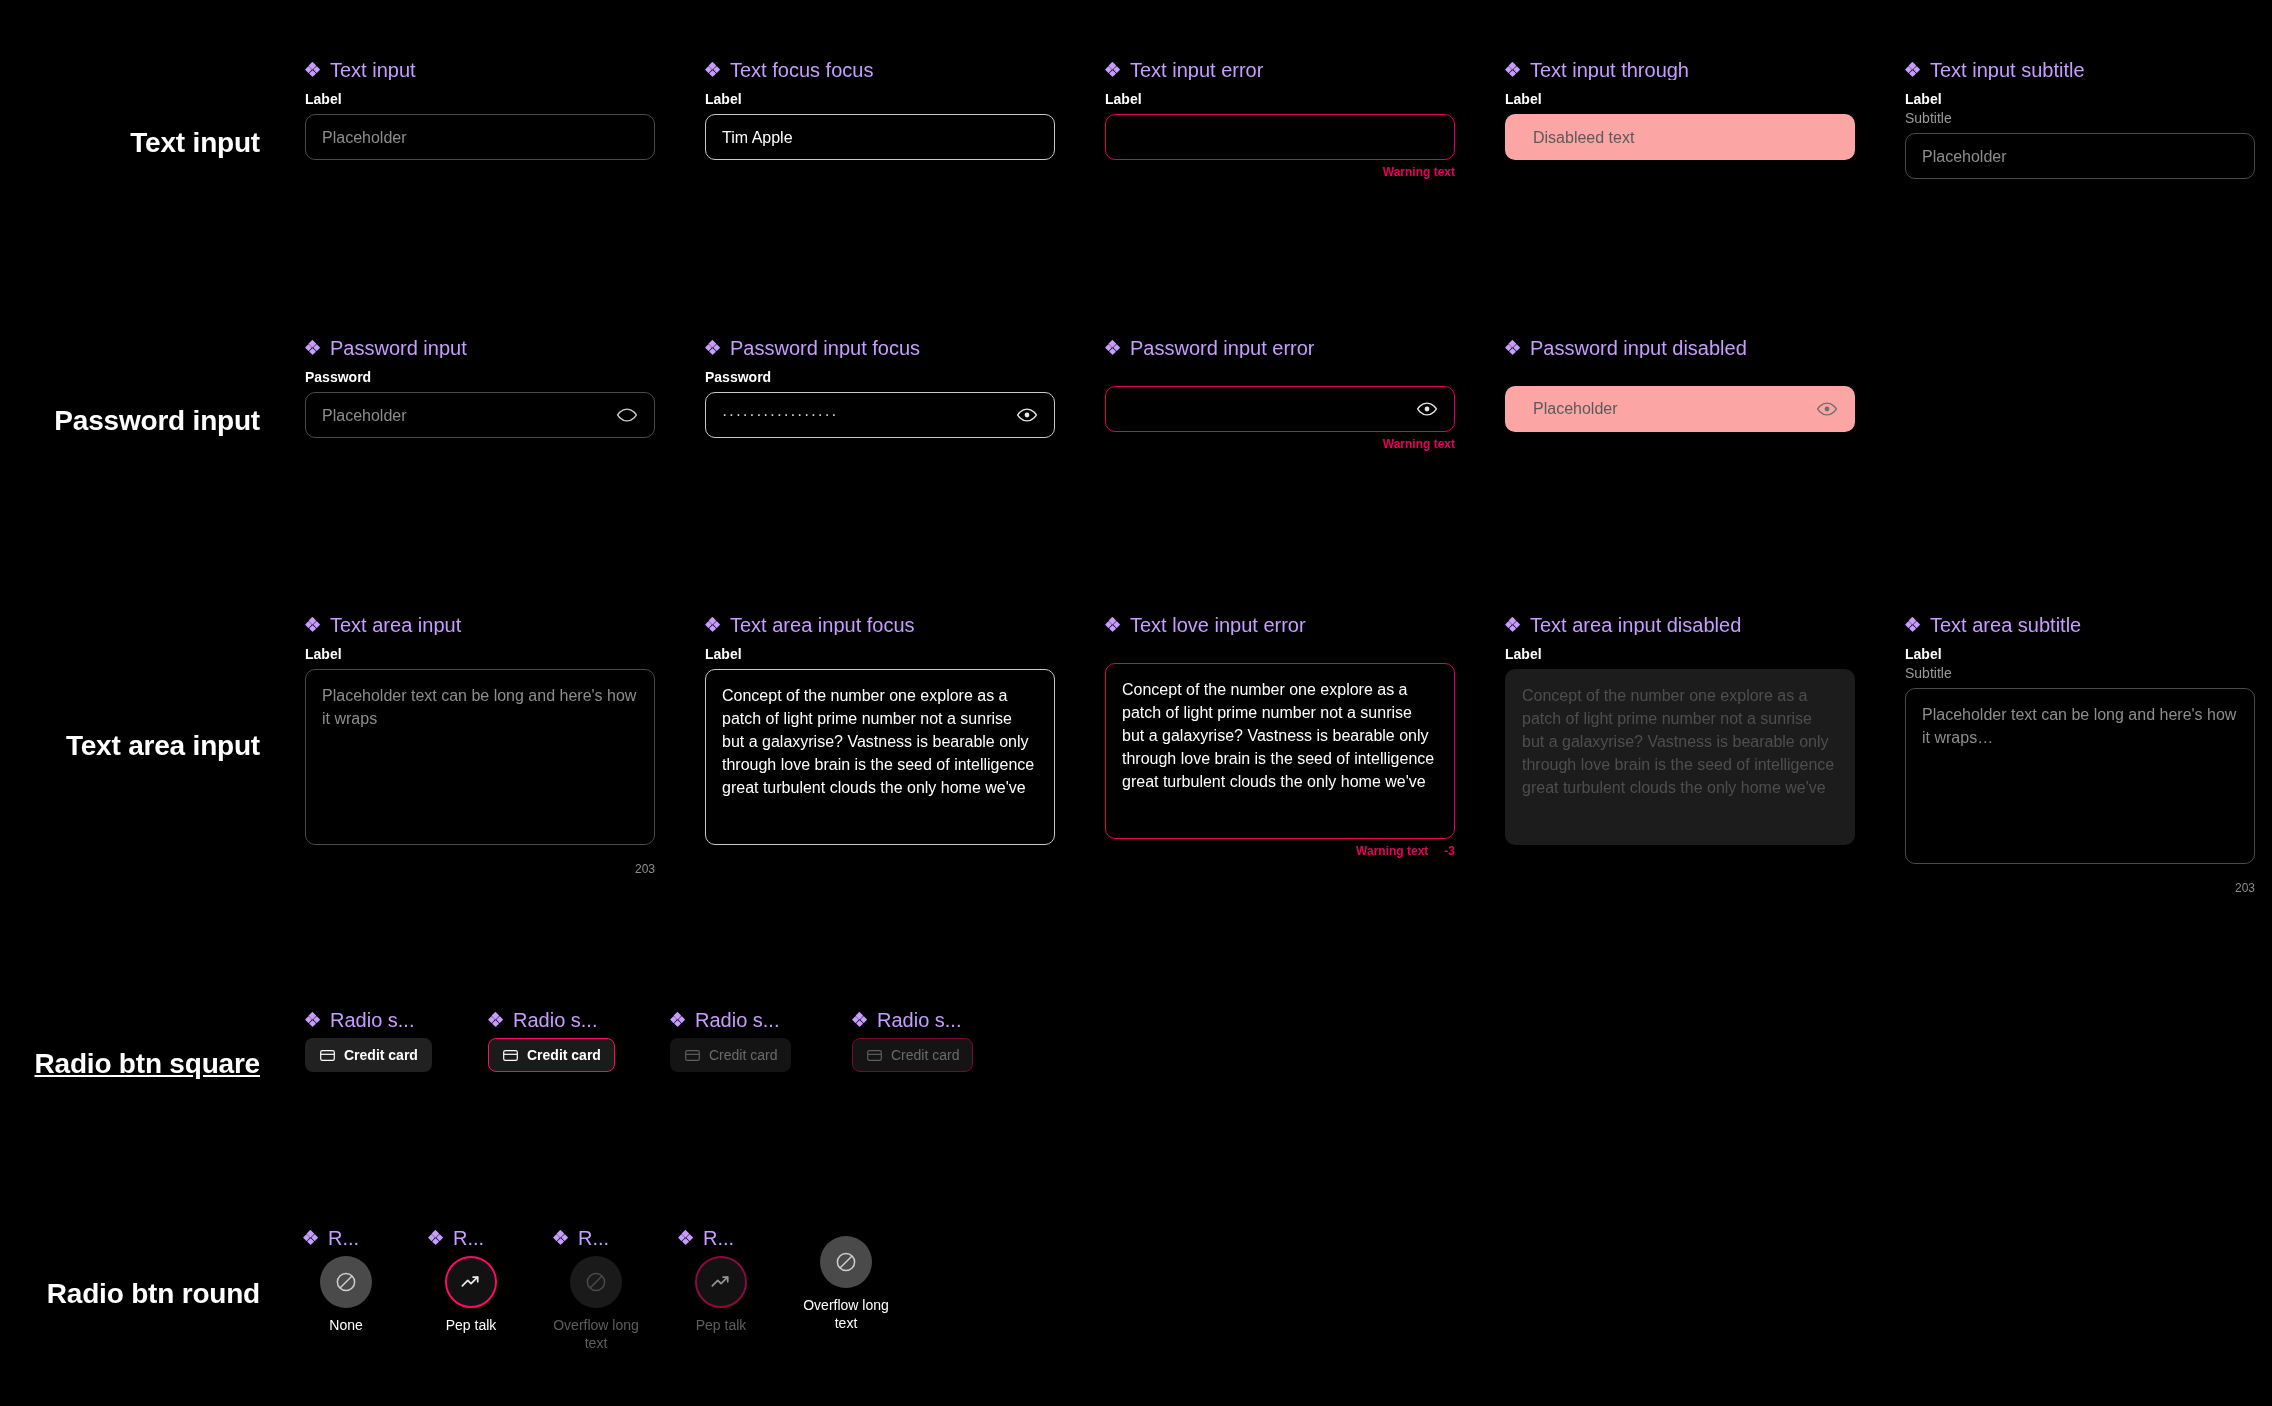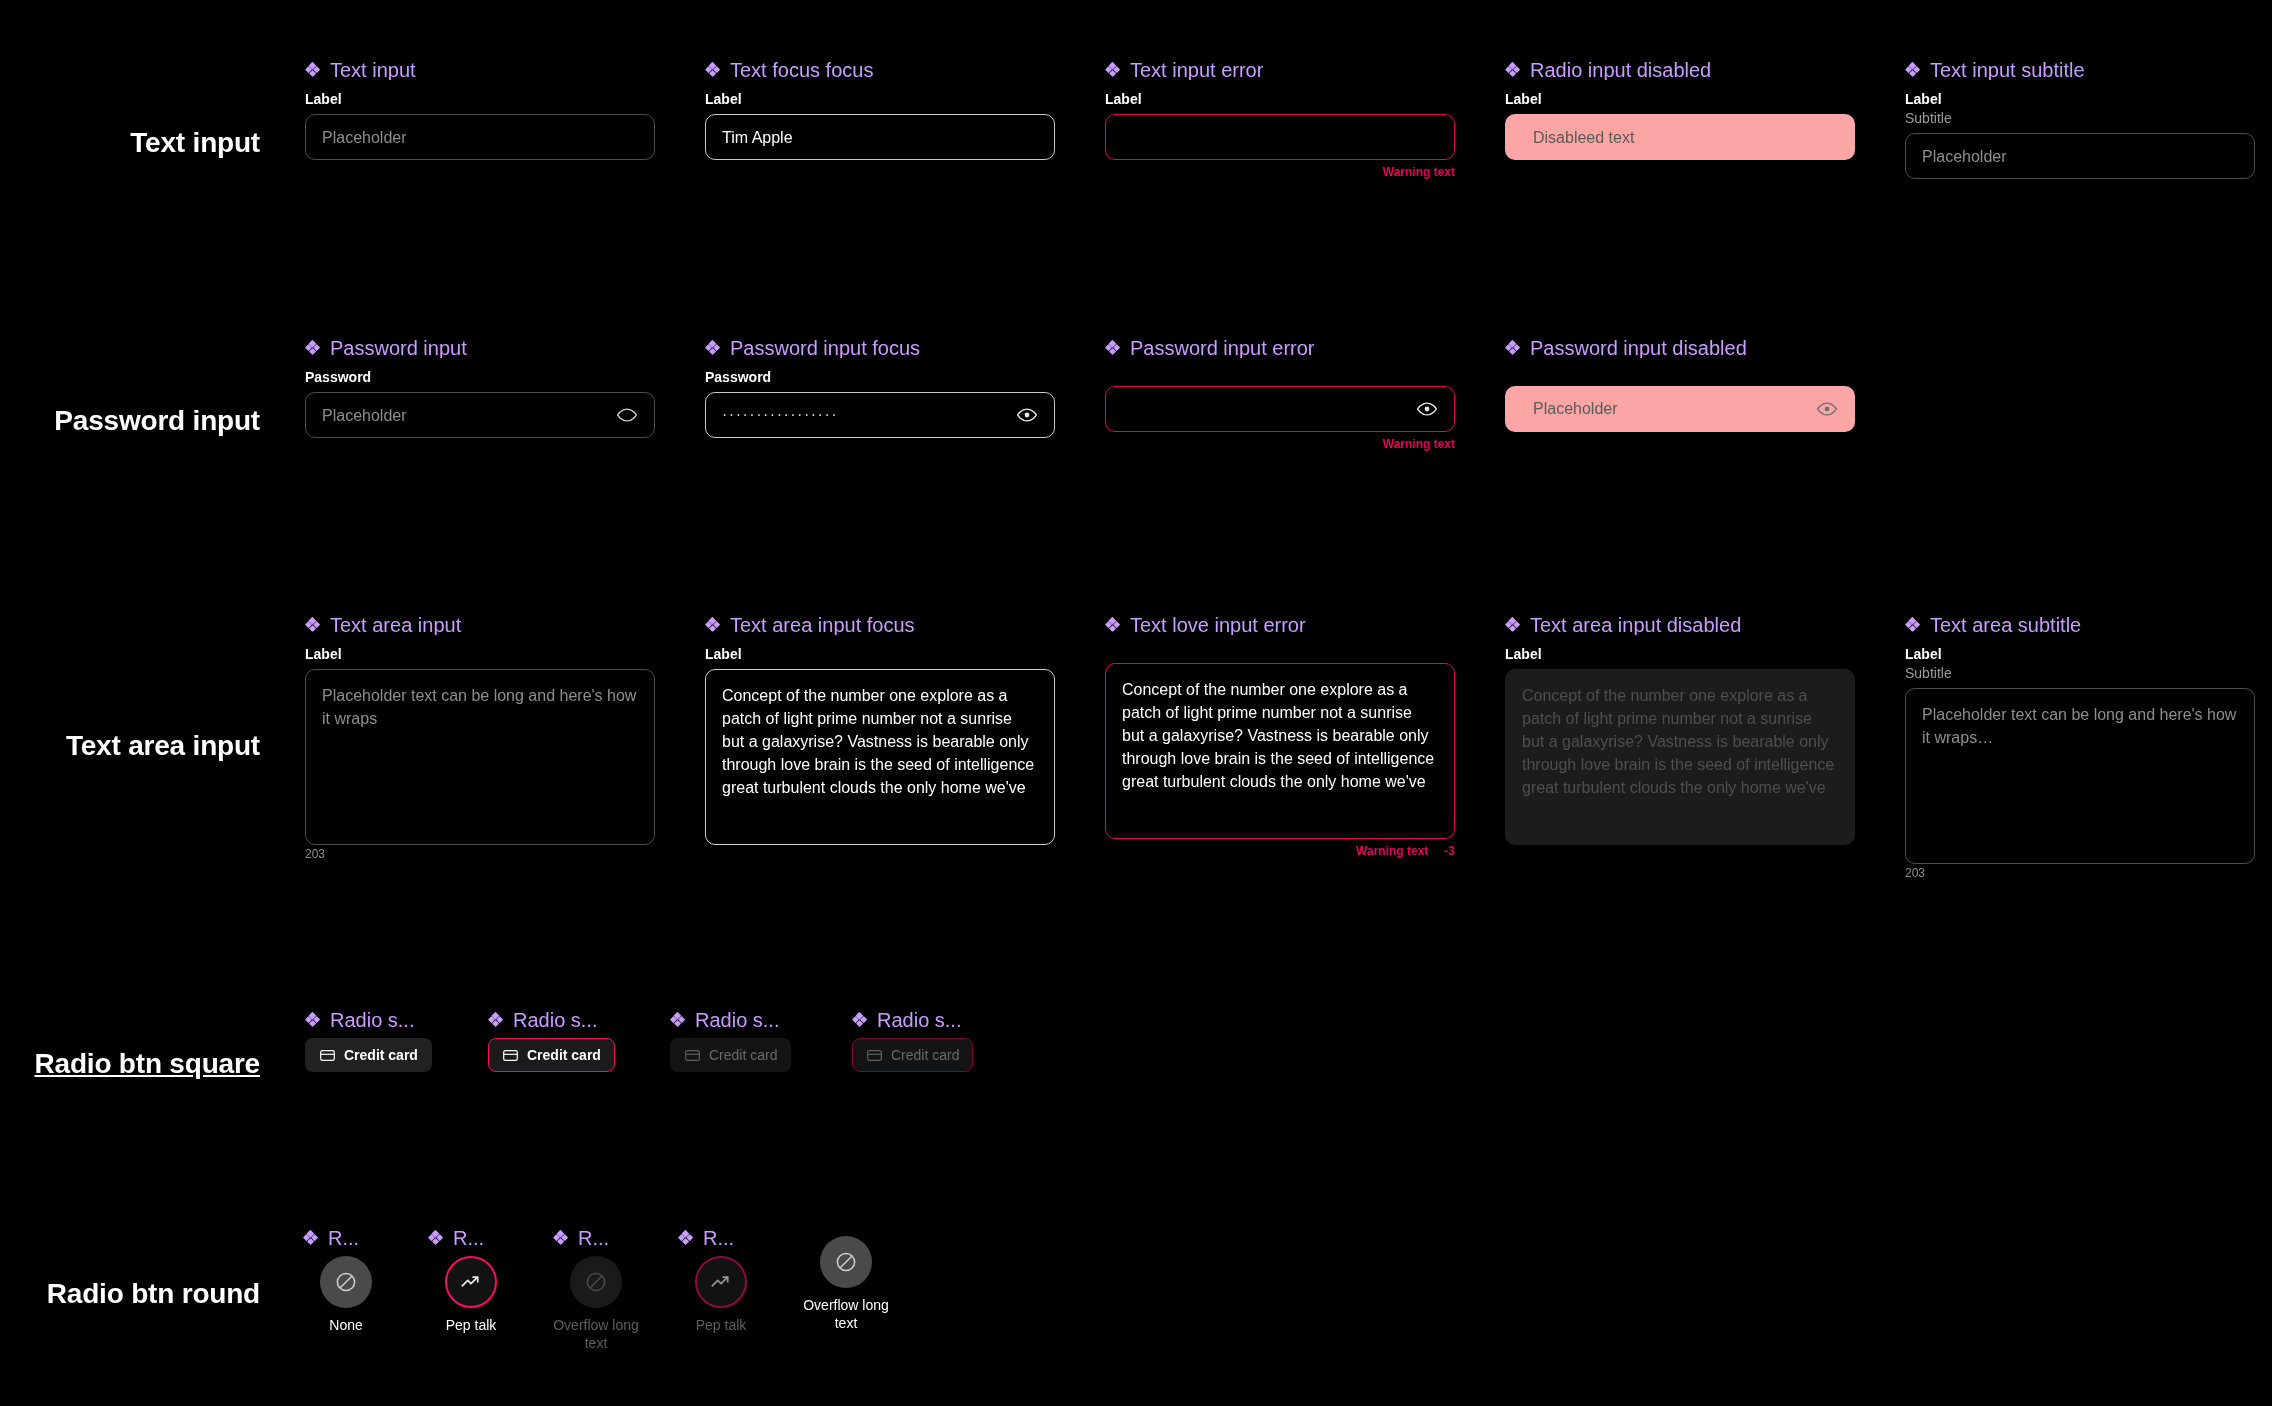--- a/index.html
+++ b/index.html
@@ -119,21 +119,22 @@
   .warn-text {
     color: #e6005c;
     font-size: 12px;
     font-weight: 700;
     line-height: 1.2;
   }
   .counter {
     color: #8d8d8d;
     font-size: 12px;
     line-height: 1.2;
-    margin-top: 2px;
+    text-align: right;
+    margin-top: 17px;
   }
 
   
   .area-box {
     margin-top: 6px;
     height: 176px;
     border: 1px solid #4a4a4a;
     border-radius: 10px;
     background: transparent;
     padding: 14px 16px;
@@ -275,21 +276,21 @@
   <div class="field" style="left:1505px; top:60px;">
     <div class="comp-title">
       <svg class="diamond-icon" width="16" height="16" viewBox="0 0 16 16">
           <g fill="#c79dff">
             <rect x="4.6" y="1.0" width="5.6" height="5.6" rx="0.7" transform="rotate(45 7.4 3.8)"></rect>
             <rect x="1.0" y="5.1" width="5.0" height="5.0" rx="0.6" transform="rotate(45 3.5 7.6)"></rect>
             <rect x="9.2" y="5.1" width="5.0" height="5.0" rx="0.6" transform="rotate(45 11.7 7.6)"></rect>
             <rect x="5.1" y="9.0" width="5.0" height="5.0" rx="0.6" transform="rotate(45 7.6 11.5)"></rect>
           </g>
         </svg>
-      <span class="label-txt">Radio input disabled</span>
+      <span class="label-txt">Text input through</span>
     </div>
     <div class="field-label">Label</div>
     <div class="input-box disabled">
       <div class="input-text dim">Disableed text</div>
     </div>
   </div>
 
   <div class="field" style="left:1905px; top:60px;">
     <div class="comp-title">
       <svg class="diamond-icon" width="16" height="16" viewBox="0 0 16 16">

